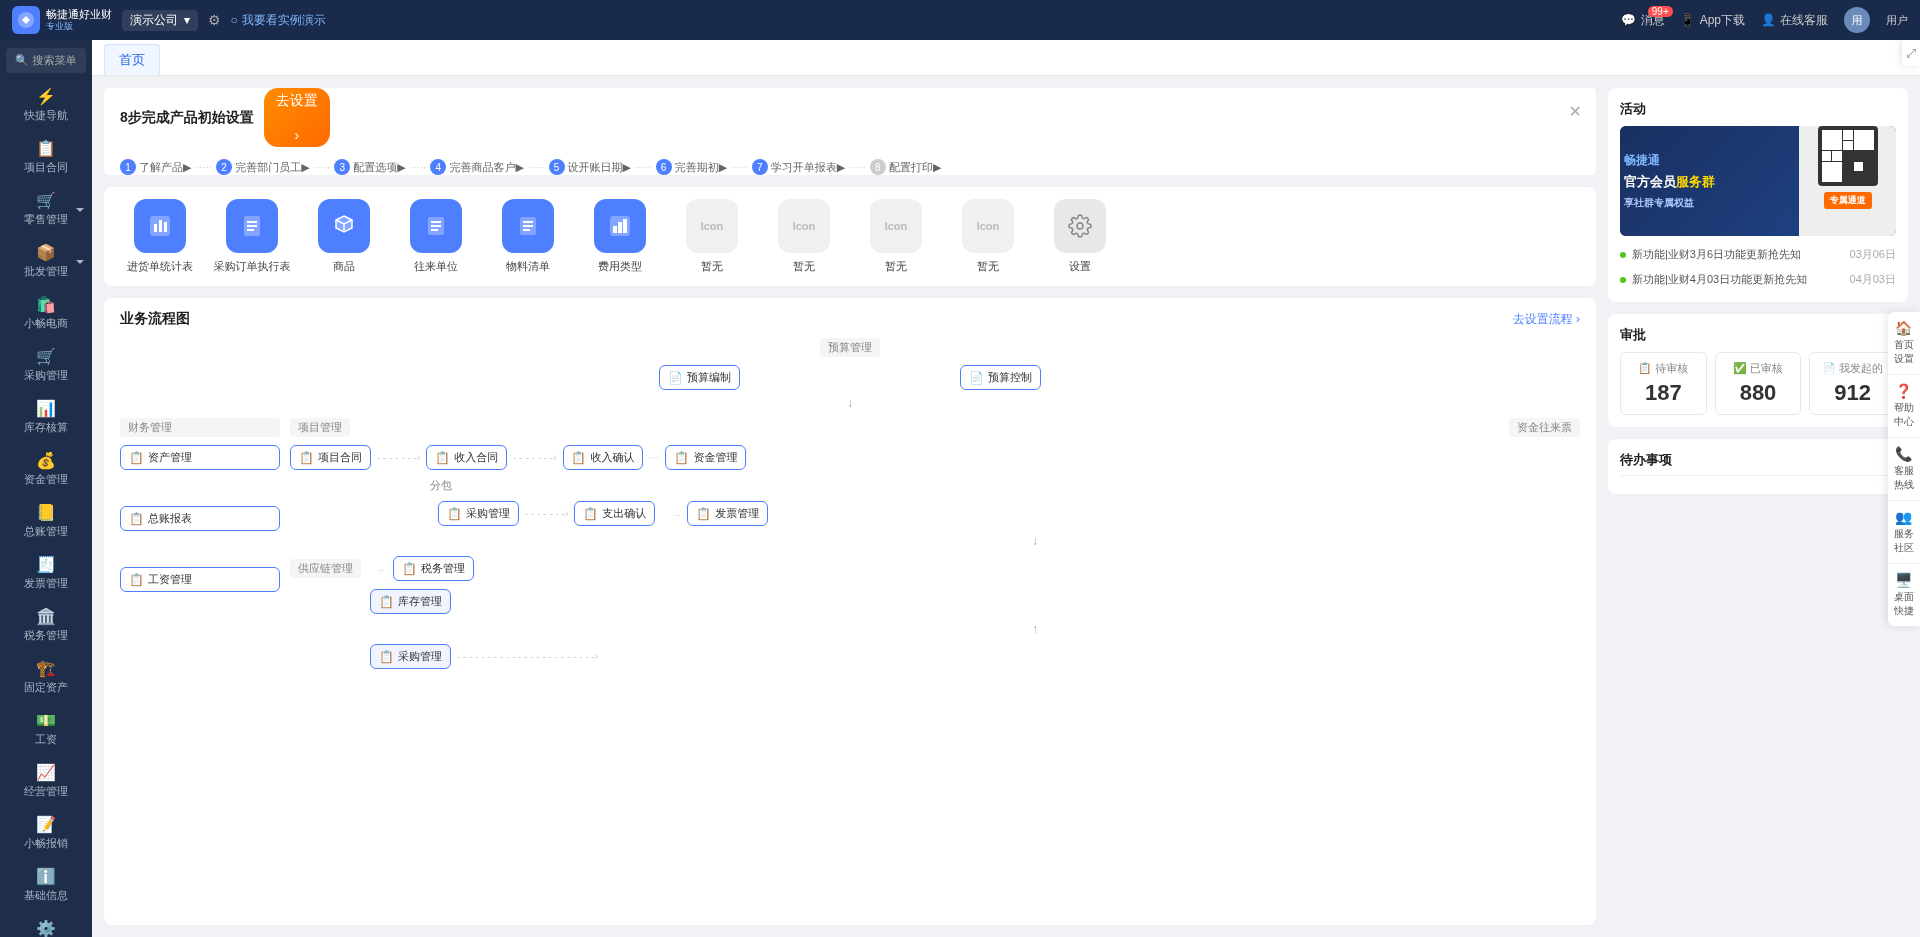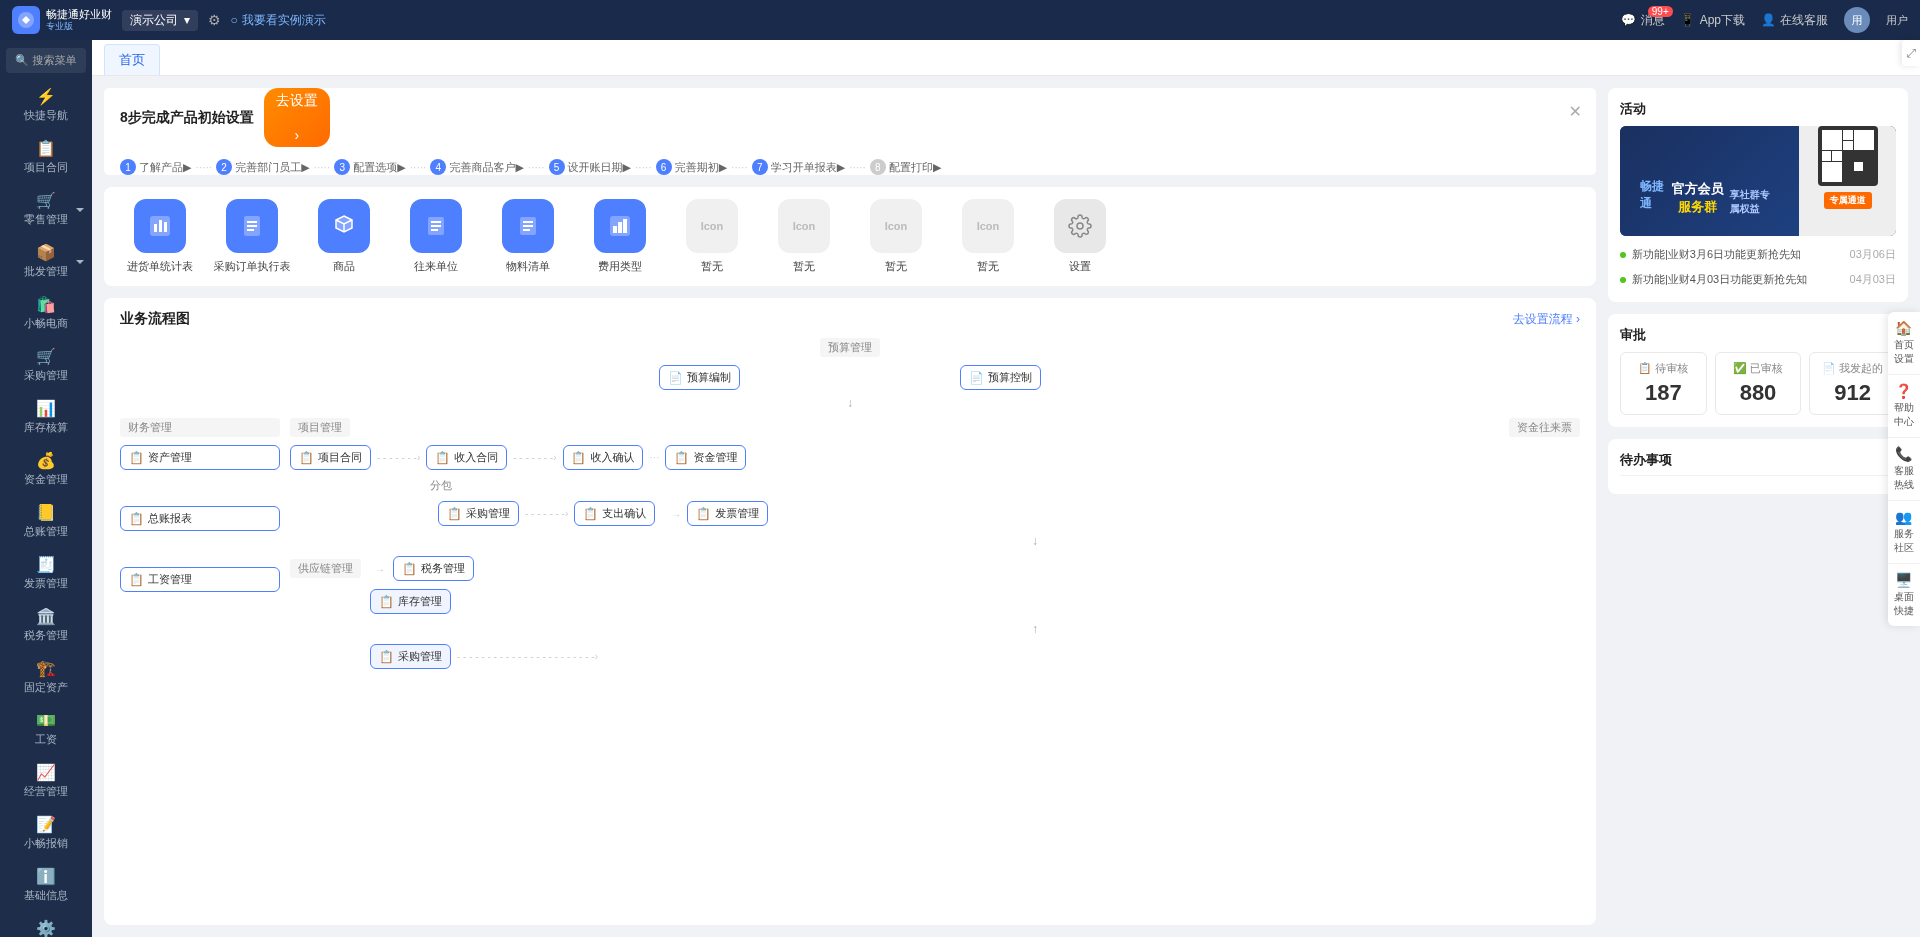--- a/index.html
+++ b/index.html
@@ -517,21 +517,21 @@
           </div>
         </div>
 
       </div>
 
       <div class="right-panel">
 
         <div class="right-card">
           <div class="right-card-title">活动</div>
           <div class="activity-banner">
-            <div style="position:absolute;left:0;top:0;width:65%;height:100%;background:linear-gradient(135deg,#1a3060,#1e4080);display:flex;flex-direction:row;align-items:flex-end;justify-content:center;padding:20px">
+            <div style="position:absolute;left:0;top:0;width:65%;height:100%;background:linear-gradient(135deg,#1a3060,#1e4080);display:flex;flex-direction:column;align-items:flex-start;justify-content:center;padding:4px">
               <div style="color:#7eb8ff;font-size:12px;margin-bottom:4px">畅捷通</div>
               <div style="font-size:13px;font-weight:bold;color:#fff;text-align:center;line-height:1.4">官方会员<span style="color:#ffd700">服务群</span></div>
               <div style="color:#adc8ff;font-size:10px;margin-top:4px">享社群专属权益</div>
             </div>
             <div style="position:absolute;right:0;top:0;width:35%;height:100%;display:flex;flex-direction:column;align-items:center;justify-content:flex-start;background:#eee;gap:6px">
 
               <div style="width:60px;height:60px;background:#333;border-radius:4px;display:grid;grid-template-columns:repeat(5,1fr);gap:1px;padding:4px">
                 <div style="background:#fff;grid-column:1/3;grid-row:1/3"></div>
                 <div style="background:#fff"></div>
                 <div style="background:#fff;grid-column:4/6;grid-row:1/3"></div>

